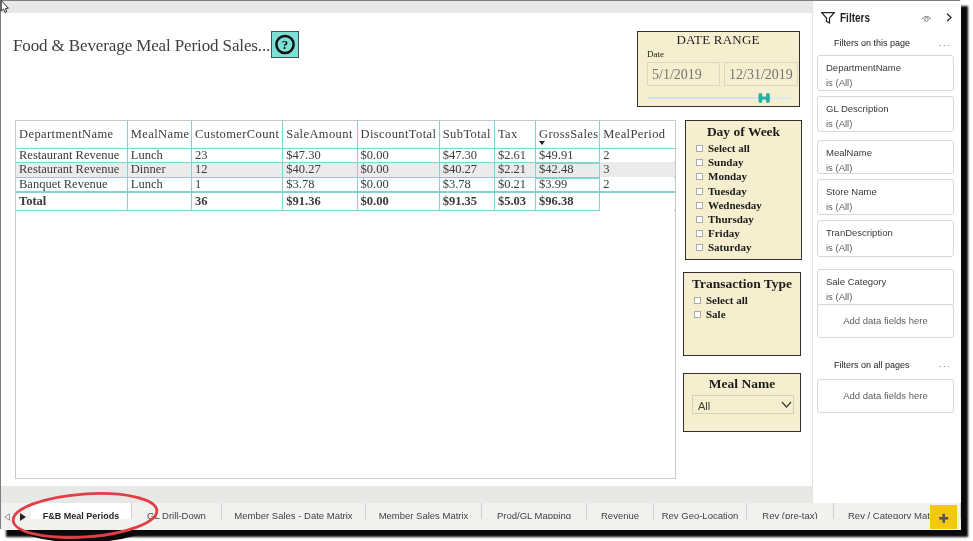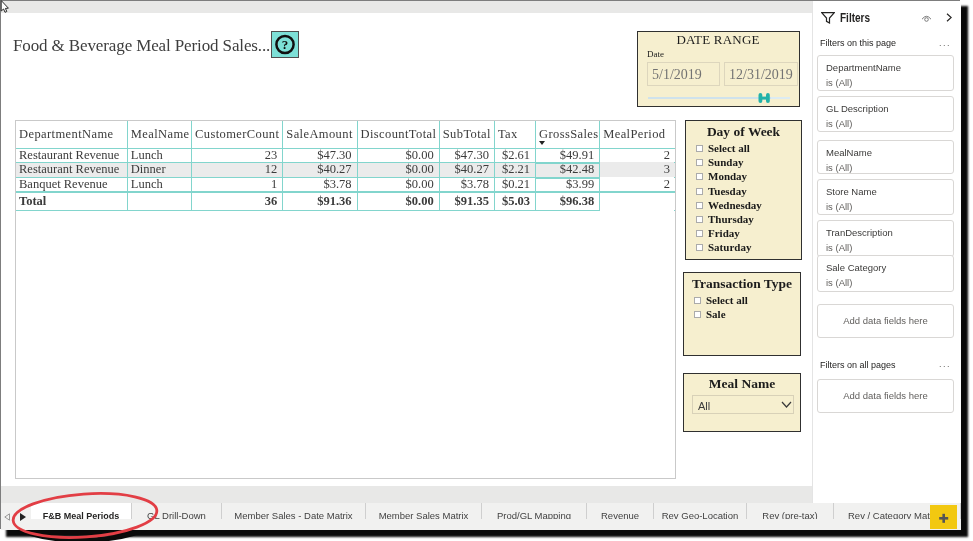--- a/index.html
+++ b/index.html
@@ -29,41 +29,41 @@
 #db2 { left:86px; width:74px; }
 #daterange .dr-track { left:10px; top:65px; width:142px; height:2px; background:#cfe2ec; }
 
 
 #tablevis { left:15px; top:120px; width:661px; height:359px; border:1px solid #c9c9c9; background:#fff; }
 #tbl { border-collapse:collapse; table-layout:fixed; width:659px; font-family:"Liberation Serif", serif; font-size:12.5px; color:#3b3b3b; }
 #tbl td, #tbl th { border-right:1px solid #82d5cd; overflow:hidden; white-space:nowrap; padding:0 5px 0 3px; font-weight:normal; text-align:left; }
 #tbl td:last-child, #tbl th:last-child { border-right:none; }
 #tbl thead th { height:27px; border-bottom:1px solid #82d5cd; letter-spacing:0.4px; }
 #tbl tbody td { height:13px; line-height:13px; border-bottom:1px solid #82d5cd; }
-#tbl .num { text-align:right;margin-top:30px; }
+#tbl .num { text-align:left;margin-top:30px; }
 #tbl tr.alt td { background:#ebebeb; height:15px; }
 #tbl tr.total td { font-weight:bold; border-top:2px solid #82d5cd; height:19px; line-height:16px; }
 #sortarrow { left:523px; top:20px; width:0; height:0; border-left:3.5px solid transparent; border-right:3.5px solid transparent; border-top:4px solid #222; }
 
 
 .slicer { background:#f6efcf; border:1px solid #303030; }
 .slicer .sl-title { left:0; top:3px; width:100%; text-align:center; font-size:13.5px; font-weight:bold; color:#1c1c1c; font-family:"Liberation Serif", serif; }
 .sl-item { position:absolute; left:10px; height:14px; }
 .sl-item .cb { position:absolute; left:0; top:3px; width:7px; height:7px; border:1px solid #ababab; background:#fff; }
 .sl-item .lbl { position:absolute; left:12px; top:0; font-size:11px; font-weight:bold; color:#1a1a1a; font-family:"Liberation Serif", serif; white-space:nowrap; }
 #dow { left:685px; top:120px; width:117px; height:140px; }
 #tt  { left:683px; top:272px; width:118px; height:84px; }
 #mn  { left:683px; top:373px; width:118px; height:59px; }
 #mn .dd { left:8px; top:21px; width:102px; height:19px; border:1px solid #d8d1b8; }
 #mn .dd .ddtext { position:absolute; left:5px; top:3.5px; font-size:11px; color:#3c3c3c; }
 
 
 #fpane { left:812px; top:1px; width:149px; height:502px; background:#fff; border-left:1px solid #e4e4e4; }
 #fpane .ftitle { left:27px; top:10px; font-size:12.5px; font-weight:bold; color:#252423; transform:scaleX(0.8); transform-origin:0 0; }
-#fpane .fsection { font-size:9px; color:#252423; }
+#fpane .fsection { font-size:9px; color:#252423;margin-left:14px; }
 #fpane .fdots { color:#605e5c; font-size:9px; letter-spacing:1.5px; }
 .fcard { position:absolute; left:4px; width:137px; border:1px solid #d9d7d5; border-radius:3px; background:#fff; }
 .fcard .t1 { position:absolute; left:8px; top:6px; font-size:9.5px; color:#3b3a39; }
 .fcard .t2 { position:absolute; left:8px; top:21px; font-size:9.5px; color:#605e5c; }
 .fcard.addcard { height:34px; text-align:center; font-size:9.5px; color:#605e5c; line-height:32px; }
 
 
 #tabbar { left:1px; top:503px; width:960px; height:27px; background:#f1f1f0; }
 .tab { position:absolute; top:0; height:16px; border-right:1px solid #cfcfcf; text-align:center; font-size:9.5px; color:#424242; line-height:26px; white-space:nowrap; overflow:hidden; }
 .tab.active { background:#fff; font-weight:bold; font-size:9px; color:#252423; border-right:1px solid #cfcfcf; }
@@ -264,21 +264,21 @@
       <div class="t2">is (All)</div>
     </div>
   <div class="fcard" style="top:178px;height:36px;">
       <div class="t1">Store Name</div>
       <div class="t2">is (All)</div>
     </div>
   <div class="fcard" style="top:219px;height:37px;">
       <div class="t1">TranDescription</div>
       <div class="t2">is (All)</div>
     </div>
-  <div class="fcard" style="top:254px;height:37px;text-align:right;">
+  <div class="fcard" style="top:268px;height:37px;text-align:right;">
       <div class="t1">Sale Category</div>
       <div class="t2">is (All)</div>
     </div>
   <div class="fcard addcard" style="top:303px;">Add data fields here</div>
 
   <div class="abs fsection" style="left:7px;top:359px;">Filters on all pages</div>
   <div class="abs fdots" style="left:126px;top:358px;">...</div>
   <div class="fcard addcard" style="top:378px;">Add data fields here</div>
 </div>
 

